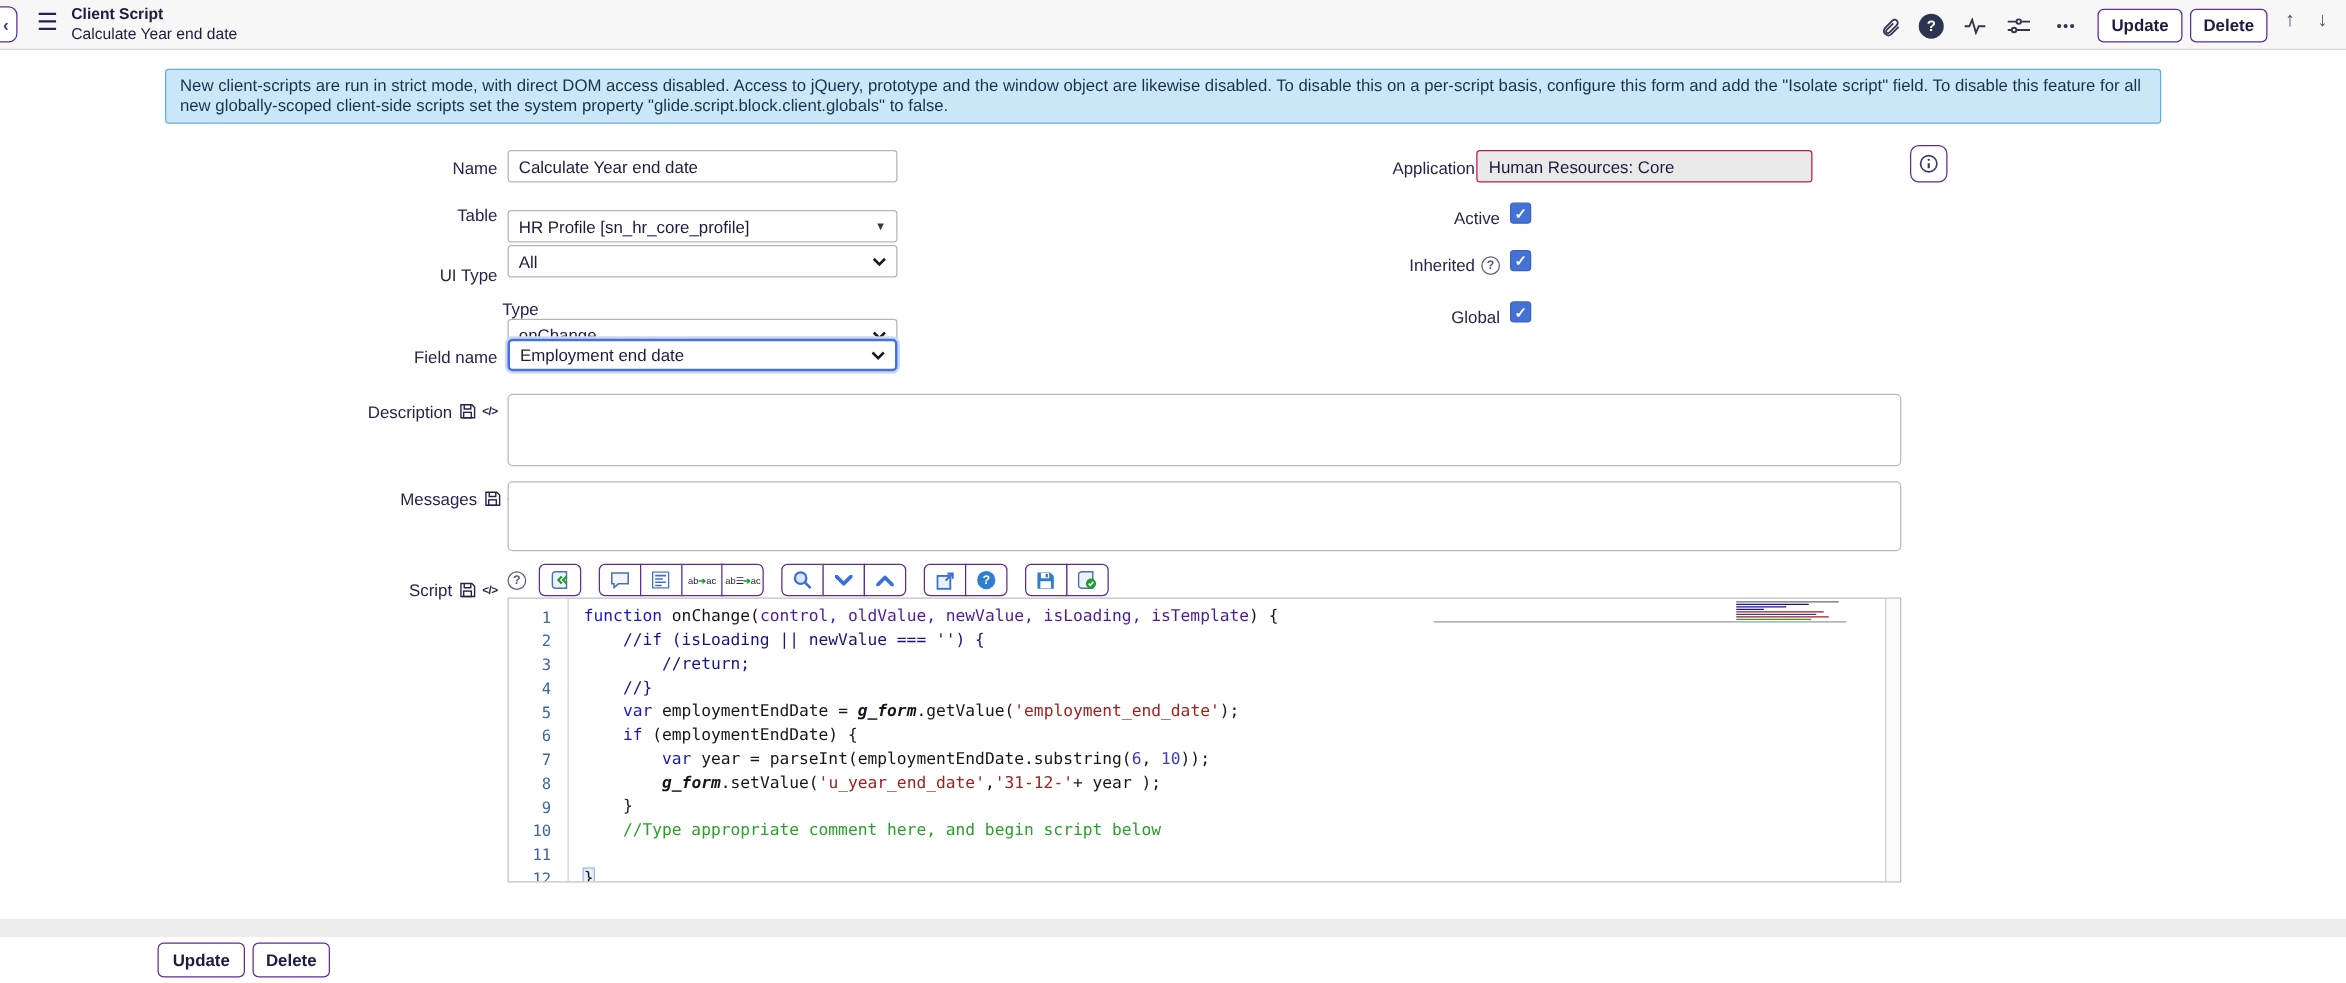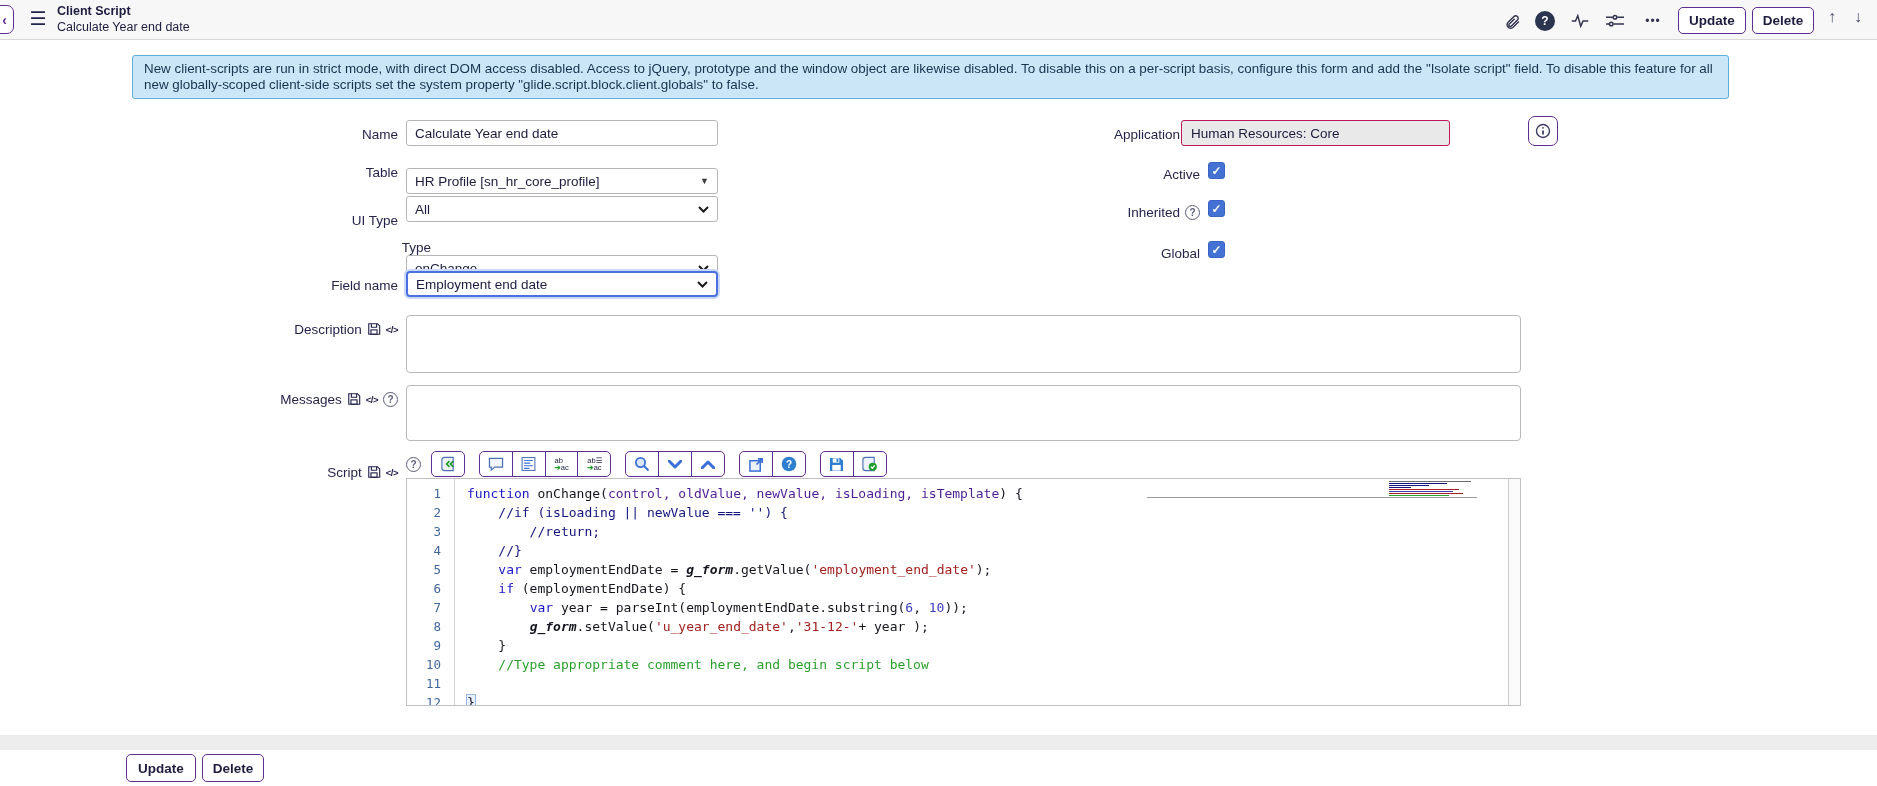--- a/index.html
+++ b/index.html
@@ -38,21 +38,21 @@
   .code-tag { font-size:9.5px; font-weight:bold; color:#23244d; letter-spacing:-0.5px; }
   .tarea { position:absolute; left:406px; width:1115px; background:#fff; border:1px solid #b9b9b9; border-radius:4px; resize:none; font-family:"Liberation Sans",sans-serif; font-size:13px; padding:4px 8px; color:#1b1c3e; }
 
   
   .toolbar { position:absolute; left:406px; top:450px; height:28px; display:flex; align-items:center; gap:14px; }
   .tb-group { display:flex; }
   .tb-btn { width:34px; height:26px; background:#fff; border:1.2px solid #5f2d91; display:flex; align-items:center; justify-content:center; cursor:pointer; margin-left:-1.2px; }
   .tb-group .tb-btn:first-child { border-radius:5px 0 0 5px; margin-left:0; }
   .tb-group .tb-btn:last-child { border-radius:0 5px 5px 0; }
   .tb-group .tb-btn:only-child { border-radius:5px; }
-  .rep-ic { display:flex; flex-direction:column; align-items:flex-start; line-height:7px; font-size:7.5px; font-family:"Liberation Sans",sans-serif; color:#1b1c3e; }
+  .rep-ic { display:flex; flex-direction:row; align-items:flex-start; line-height:7px; font-size:7.5px; font-family:"Liberation Sans",sans-serif; color:#1b1c3e; }
   .rep-ic .arr { color:#1f9d2c; font-weight:bold; }
 
   
   .editor { position:absolute; left:406px; top:478px; width:1115px; height:228px; background:#fff; border:1px solid #c0c0c0; overflow:hidden; font-family:"DejaVu Sans Mono", monospace; font-size:13px; cursor:text; }
   .gutter { position:absolute; left:0; top:0; width:48px; height:100%; background:#fff; border-right:1px solid #d4d4d4; padding-top:5px; }
   .gutter .ln { height:19px; line-height:19px; text-align:right; padding-right:13px; color:#40669b; font-size:12.5px; }
   .code-lines { position:absolute; left:60px; top:5px; right:14px; white-space:pre; }
   .cl { height:19px; line-height:19px; }
   .tok-kw { color:#1a16c8; }
   .tok-pl { color:#14151f; }
@@ -191,21 +191,21 @@
         <svg width="14" height="14" viewBox="0 0 16 16" fill="none" stroke="#23244d" stroke-width="1.3">
           <path d="M2 2h10l2.5 2.5V14H2z"></path>
           <path d="M5 2v4h6V2"></path>
           <rect x="4.5" y="9" width="7" height="5"></rect>
         </svg>
       </span>
     <span class="code-tag">&lt;/&gt;</span>
   </div>
   <textarea class="tarea" style="top: 315px; height: 58px;" value=""></textarea>
 
-  <div class="lbl lbl-left" style="top:390px;">
+  <div class="lbl lbl-left" style="top:390px;margin-left:40px;">
     <span>Messages</span>
     <span class="mini-ic">
         <svg width="14" height="14" viewBox="0 0 16 16" fill="none" stroke="#23244d" stroke-width="1.3">
           <path d="M2 2h10l2.5 2.5V14H2z"></path>
           <path d="M5 2v4h6V2"></path>
           <rect x="4.5" y="9" width="7" height="5"></rect>
         </svg>
       </span>
     <span class="code-tag">&lt;/&gt;</span>
     <span class="qcirc">?</span>

